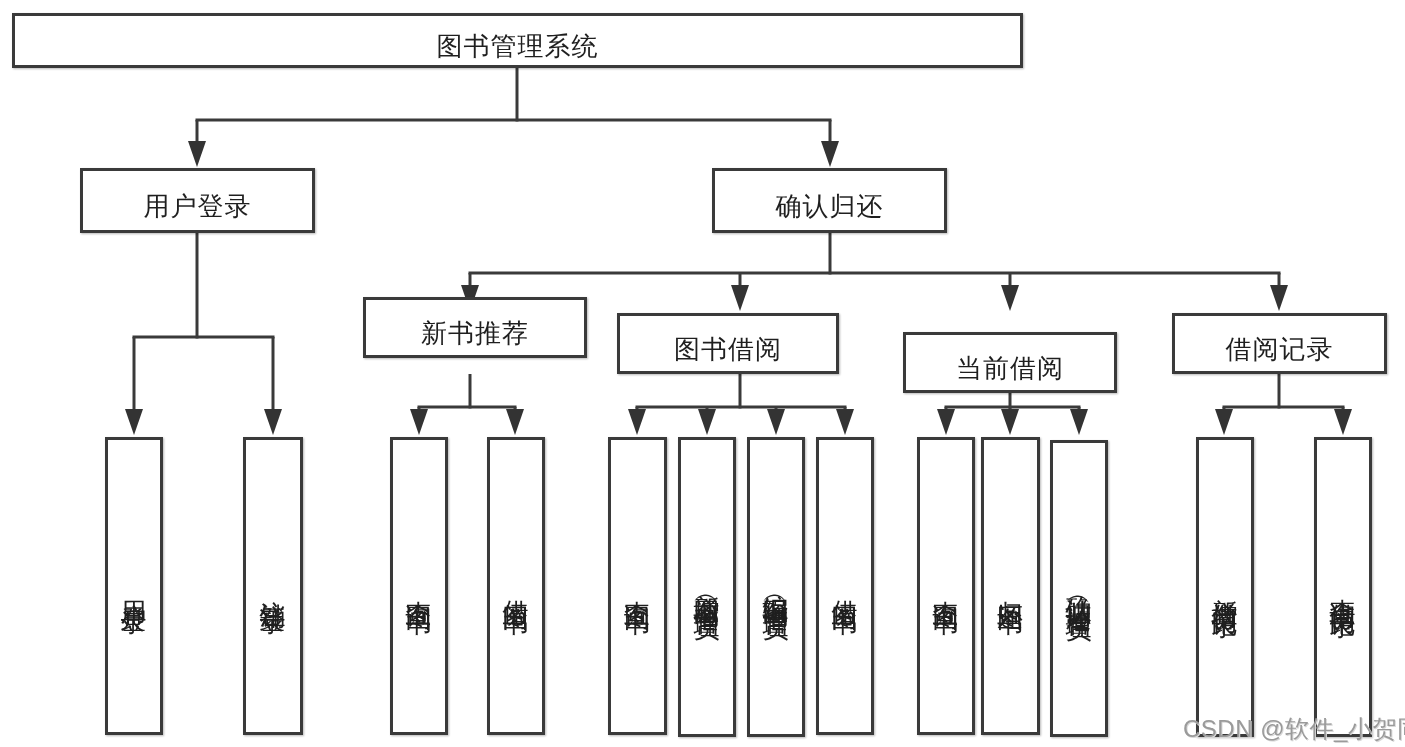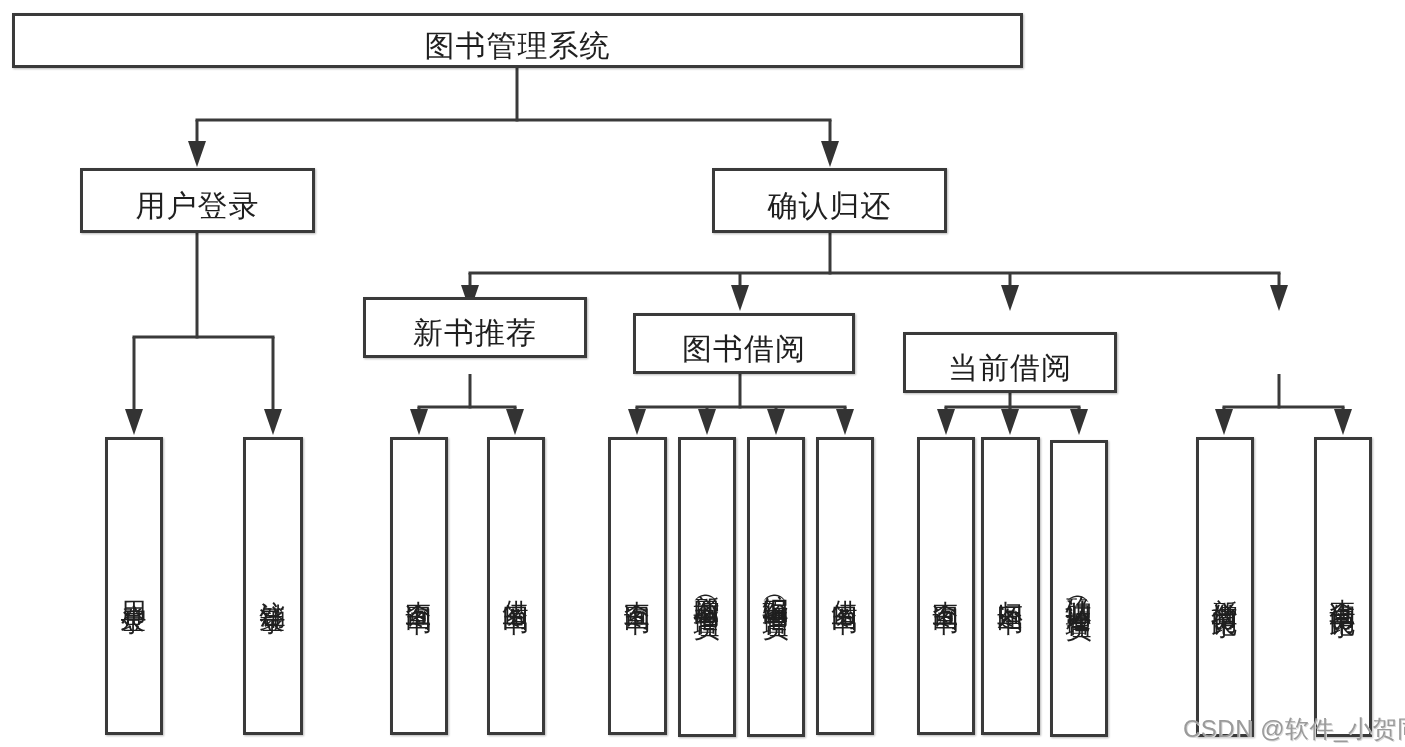--- a/index.html
+++ b/index.html
@@ -21,21 +21,21 @@
     box-sizing: border-box;
     border: 3px solid #3a3a3a;
     background: #ffffff;
     box-shadow: 1px 1px 2px rgba(0,0,0,0.28);
     display: flex;
     align-items: center;
     justify-content: center;
     color: #1f1f1f;
   }
   .node .hlabel {
-    font-size: 30px;
+    font-size: 26px;
     letter-spacing: 1px;
     white-space: nowrap;
     margin-top: 12px;
   }
   .node .vlabel {
     writing-mode: vertical-lr;
     text-orientation: mixed;
     font-size: 26px;
     letter-spacing: 3px;
     line-height: 1;
@@ -139,26 +139,29 @@
   <div class="node" style="left:80px; top:168px; width:235px; height:65px;">
     <span class="hlabel">用户登录</span>
   </div>
   <div class="node" style="left:712px; top:168px; width:235px; height:65px;">
     <span class="hlabel">确认归还</span>
   </div>
 
   <div class="node" style="left:363px; top:297px; width:224px; height:61px;">
     <span class="hlabel">新书推荐</span>
   </div>
-  <div class="node" style="left:633px; top:313px; width:222px; height:61px;">
+  <div class="node" style="left:617px; top:313px; width:222px; height:61px;">
     <span class="hlabel">图书借阅</span>
   </div>
   <div class="node" style="left:903px; top:332px; width:214px; height:61px;">
     <span class="hlabel">当前借阅</span>
   </div>
+  <div class="node" style="left:1172px; top:313px; width:215px; height:61px;">
+    <span class="hlabel">借阅记录</span>
+  </div>
 
   <div class="node" style="left:105px; top:437px; width:58px; height:298px;">
     <span class="vlabel">用户登录</span>
   </div>
   <div class="node" style="left:243px; top:437px; width:60px; height:298px;">
     <span class="vlabel">注销登录</span>
   </div>
 
   <div class="node" style="left:390px; top:437px; width:58px; height:298px;">
     <span class="vlabel">查询图书</span>

